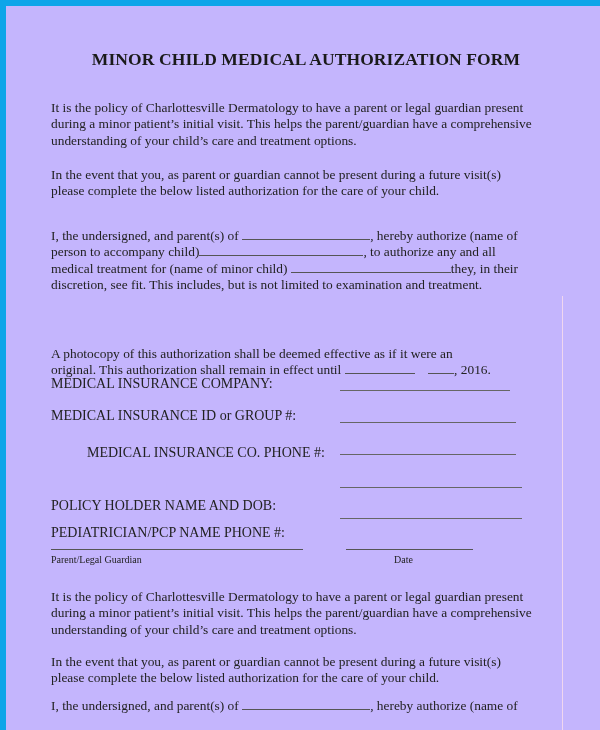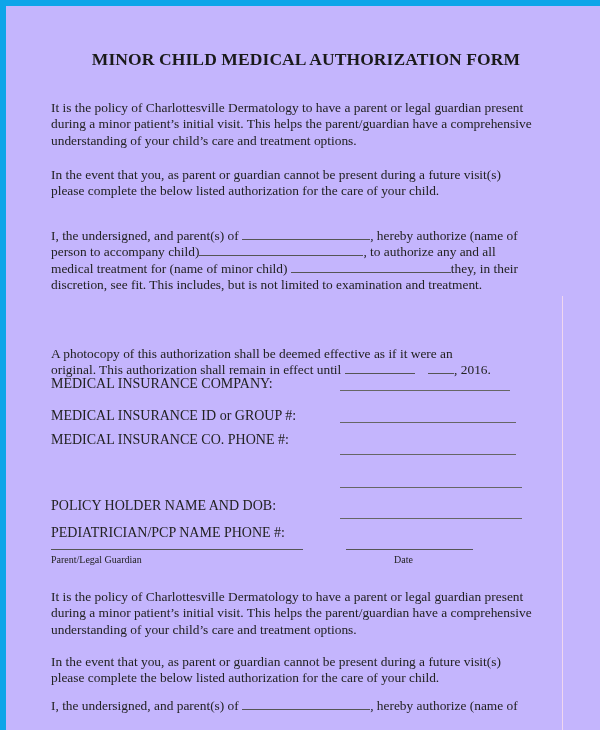--- a/index.html
+++ b/index.html
@@ -60,21 +60,21 @@
       <p>A photocopy of this authorization shall be deemed effective as if it were an</p>
       <p><span>original.  This authorization shall remain in effect until </span><span class="blank" style="width:70px;"></span>&nbsp;&nbsp;&nbsp;&nbsp;<span class="blank" style="width:26px;"></span><span>, 2016.</span></p>
     </div>
 
     <div class="field-label" style="top:370px;">MEDICAL INSURANCE COMPANY:</div>
     <div class="field-line" style="top:384px; left:334px; width:170px;"></div>
 
     <div class="field-label" style="top:402px;">MEDICAL INSURANCE ID or GROUP #:</div>
     <div class="field-line" style="top:416px; left:334px; width:176px;"></div>
 
-    <div class="field-label" style="top:426px;">MEDICAL INSURANCE CO.  PHONE #:</div>
+    <div class="field-label" style="top:439px;margin-left:36px;">MEDICAL INSURANCE CO.  PHONE #:</div>
     <div class="field-line" style="top:448px; left:334px; width:176px;"></div>
 
     <div class="field-label" style="top:492px;">POLICY HOLDER NAME AND DOB:</div>
     <div class="field-line" style="top:481px; left:334px; width:182px;"></div>
 
     <div class="field-label" style="top:519px;">PEDIATRICIAN/PCP NAME PHONE #:</div>
     <div class="field-line" style="top:512px; left:334px; width:182px;"></div>
 
     <div class="sig-line" style="top:543px; left:45px; width:252px;"></div>
     <div class="sig-label" style="top:546px; left:45px;">Parent/Legal Guardian</div>

